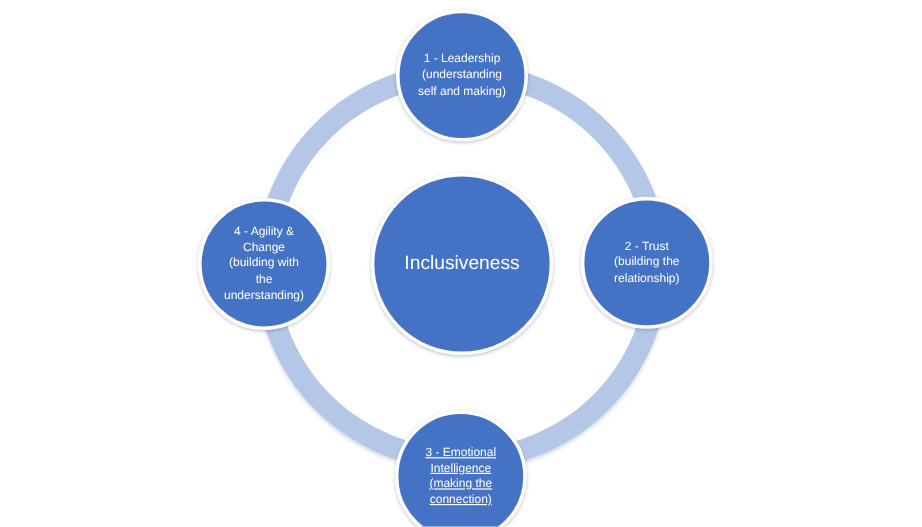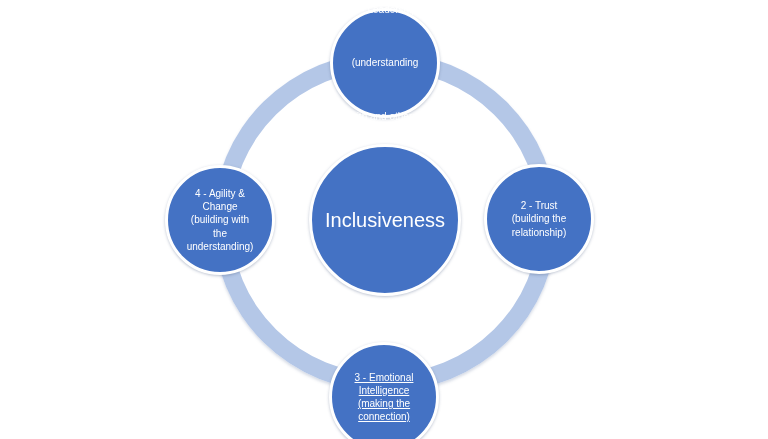--- a/index.html
+++ b/index.html
@@ -41,47 +41,47 @@
     box-shadow: 0 1px 3px rgba(60,80,120,0.35);
   }
   .sat {
     width: 110px;
     height: 110px;
     font-size: 10px;
     line-height: 1.32;
     padding: 4px;
   }
   .sat .line { display: block; white-space: nowrap; }
-  .node-top    { left: 330px; top: 8px; gap: 40px;   }
+  .node-top    { left: 330px; top: 8px;   }
   .node-right  { left: 484px; top: 164px; text-align: center; }
   .node-bottom { left: 329px; top: 342px; text-decoration: underline; }
   .node-left   { left: 165px; top: 165px; }
   .node-center {
     left: 309px;
     top: 144px;
     width: 152px;
     height: 152px;
-    font-size: 20px;
+    font-size: 16px;
   }
 </style>
 </head>
 <body>
 
 <div class="stage">
 
   <div class="ring"></div>
 
   <div class="node node-center">
     <span>Inclusiveness</span>
   </div>
 
   <div class="node sat node-top">
     <span class="line">1 - Leadership</span>
     <span class="line">(understanding</span>
-    <span class="line">with and others)</span>
+    <span class="line">self and making)</span>
   </div>
 
   <div class="node sat node-right">
     <span class="line">2 - Trust</span>
     <span class="line">(building the</span>
     <span class="line">relationship)</span>
   </div>
 
   <div class="node sat node-bottom">
     <span class="line">3 - Emotional</span>

